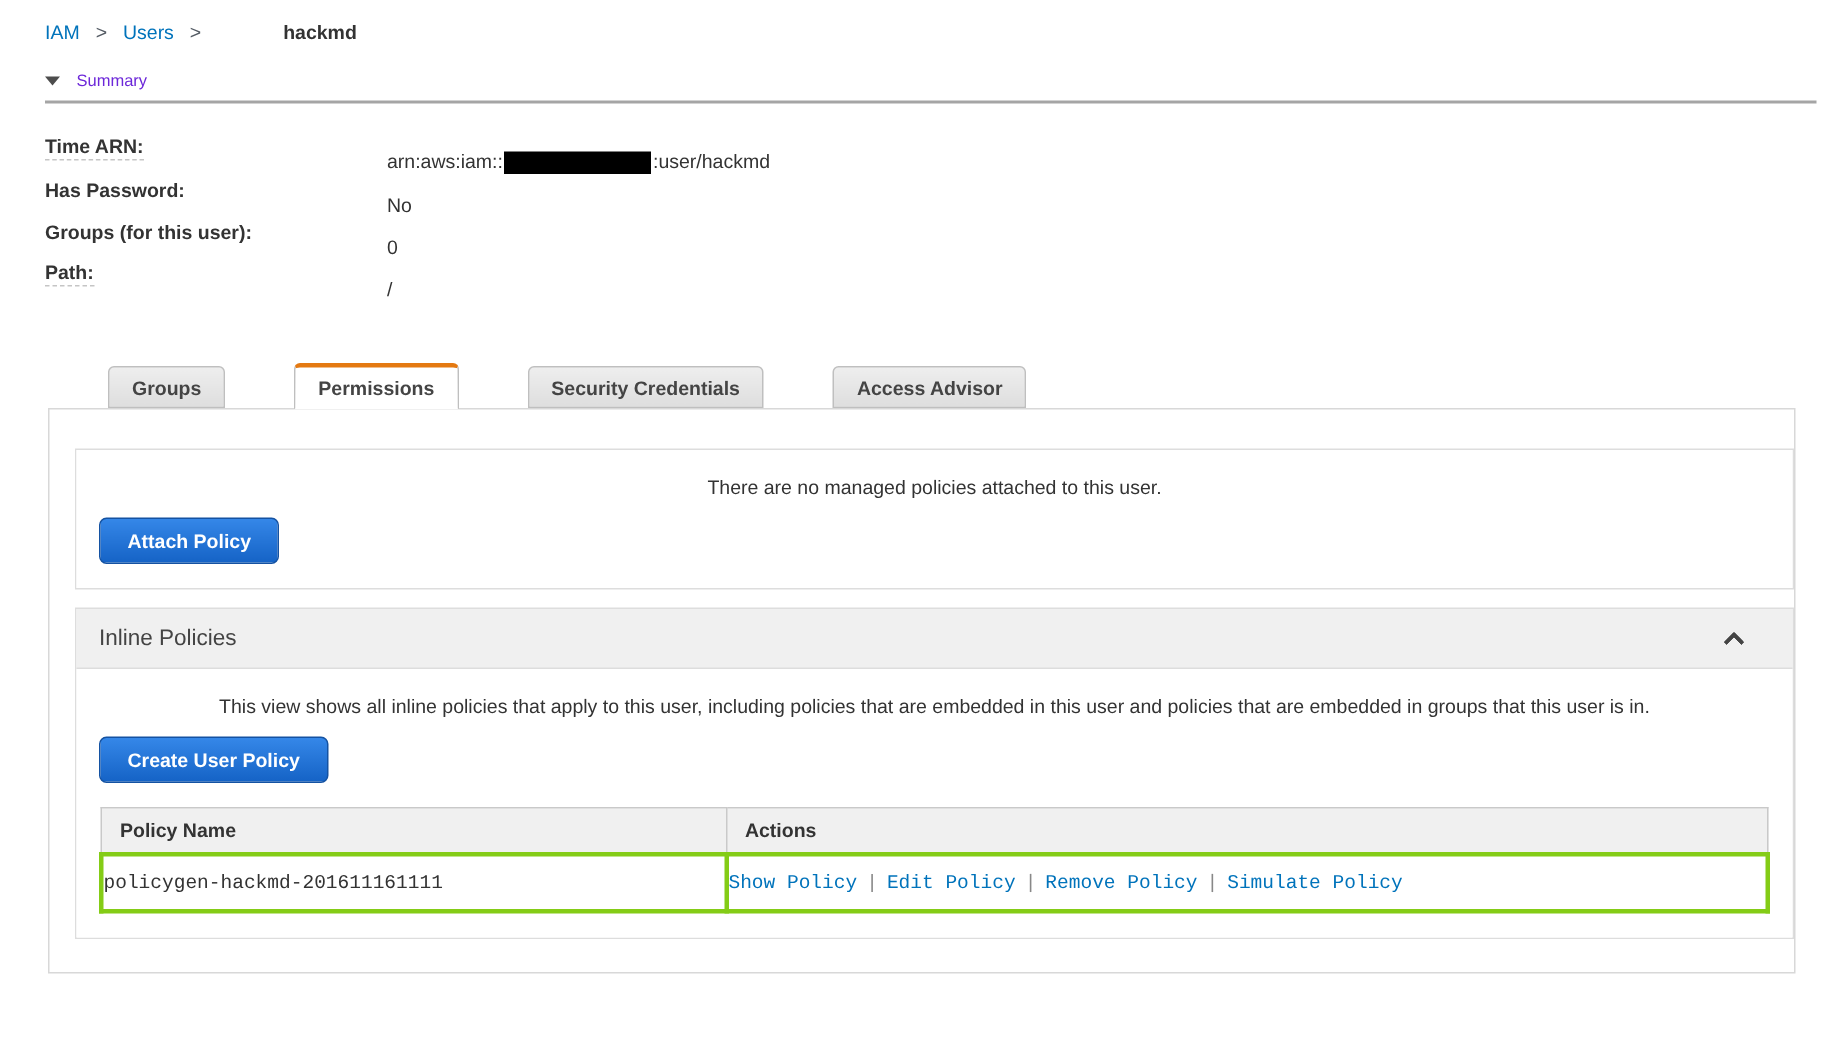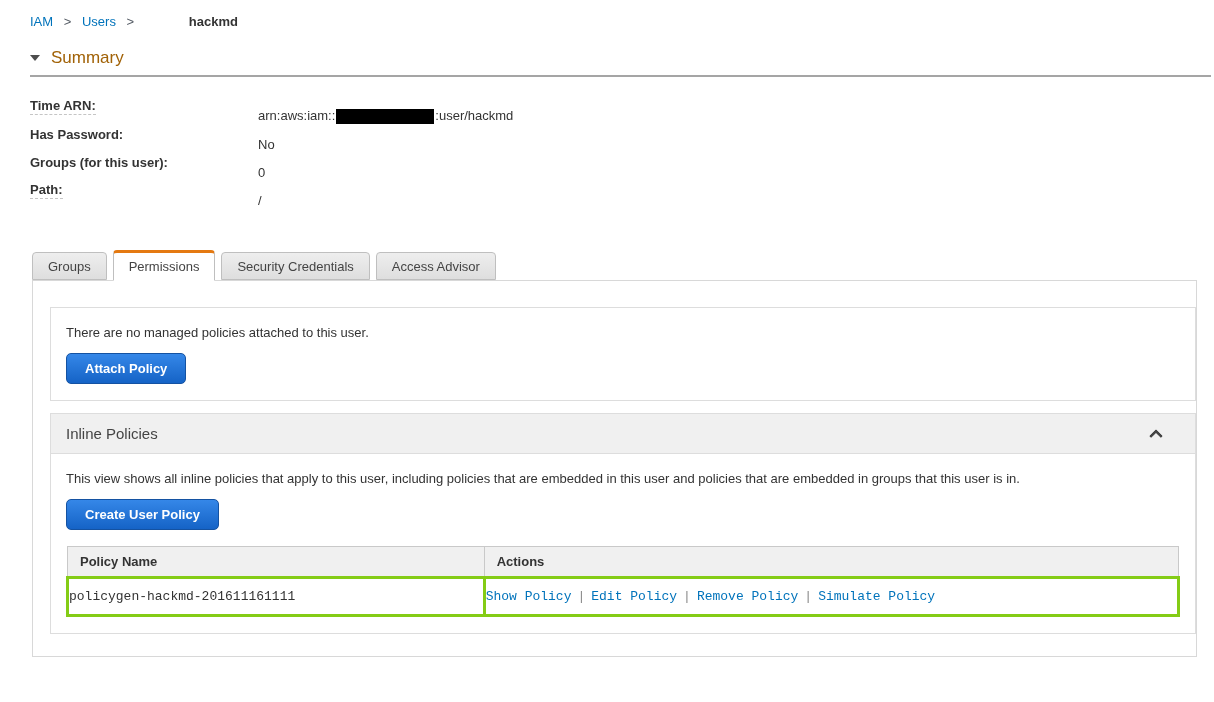--- a/index.html
+++ b/index.html
@@ -20,42 +20,42 @@
   .breadcrumb .current { font-weight: bold; color: #333; padding-left: 44px; }
 
   
   .summary-header { margin: 19px 0 0 30px; display: flex; align-items: center; cursor: pointer; }
   .caret-down {
     width: 0; height: 0;
     border-left: 5px solid transparent; border-right: 5px solid transparent;
     border-top: 6px solid #4d4d4d;
     margin-right: 11px;
   }
-  .summary-title { font-size: 17px; color: #a16207; }
+  .summary-title { font-size: 11px; color: #6d28d9; }
   .summary-divider { margin: 7px 3px 0 30px; border-bottom: 2px solid #a5a5a5; }
 
   .summary-table { margin: 15px 0 0 30px; }
   .kv-row { display: flex; align-items: center; height: 28px; }
   .kv-label { width: 228px; font-weight: bold; color: #333; }
   .kv-label .lbl { display: inline-block; }
   .kv-label .tooltip-underline { border-bottom: 1px dashed #c5c5c5; padding-bottom: 1px; }
   .kv-value { color: #333; margin-top: 20px; }
   .redacted-box {
     display: inline-block; width: 98px; height: 15px;
     background: #000; vertical-align: middle; margin: 0 1px;
   }
 
   
   .tabs { margin: 46px 0 0 32px; display: flex; align-items: flex-end; position: relative; z-index: 2; }
   .tab {
     height: 28px; padding: 4px 15px; margin-right: 6px;
     display: flex; align-items: center;
     background: linear-gradient(#eeeeee, #dedede);
     border: 1px solid #bfbfbf; border-radius: 4px 4px 0 0;
-    font-weight: normal; color: #444; cursor: pointer;
+    font-weight: bold; color: #444; cursor: pointer; margin-left: 40px;
   }
   .tab.active {
     height: 31px; background: #ffffff;
     border-top: 3px solid #e47911;
     border-bottom: 1px solid #ffffff;
     margin-bottom: -1px;
   }
 
   
   .panel {
@@ -73,21 +73,21 @@
   }
   .chevron-up {
     position: absolute; right: 34px; top: 17px;
     width: 10px; height: 10px;
     border-style: solid; border-color: #444;
     border-width: 3px 3px 0 0;
     transform: rotate(-45deg);
     border-radius: 1px;
   }
   .section-body { padding: 17px 15px 16px 15px; background: #fff; }
-  .section-body p { margin: 0 0 13px 0; }
+  .section-body p { margin: 0 0 13px 0; text-align: center; }
 
   .aws-btn {
     display: inline-block; padding: 7px 18px;
     background: linear-gradient(#3587e8, #1563c6);
     border: 1px solid #1452a2; border-radius: 5px;
     color: #fff; font-weight: bold; font-size: 13px;
     cursor: pointer;
   }
 
   

